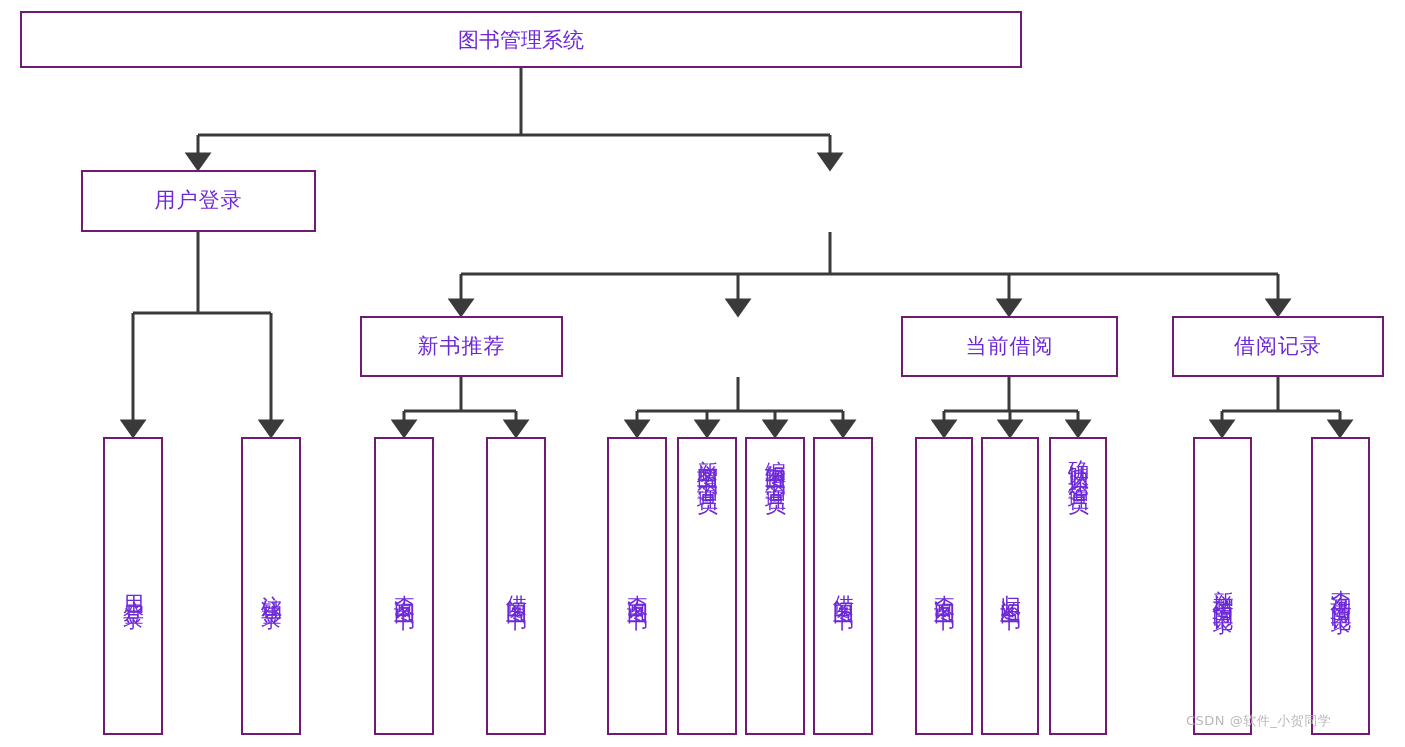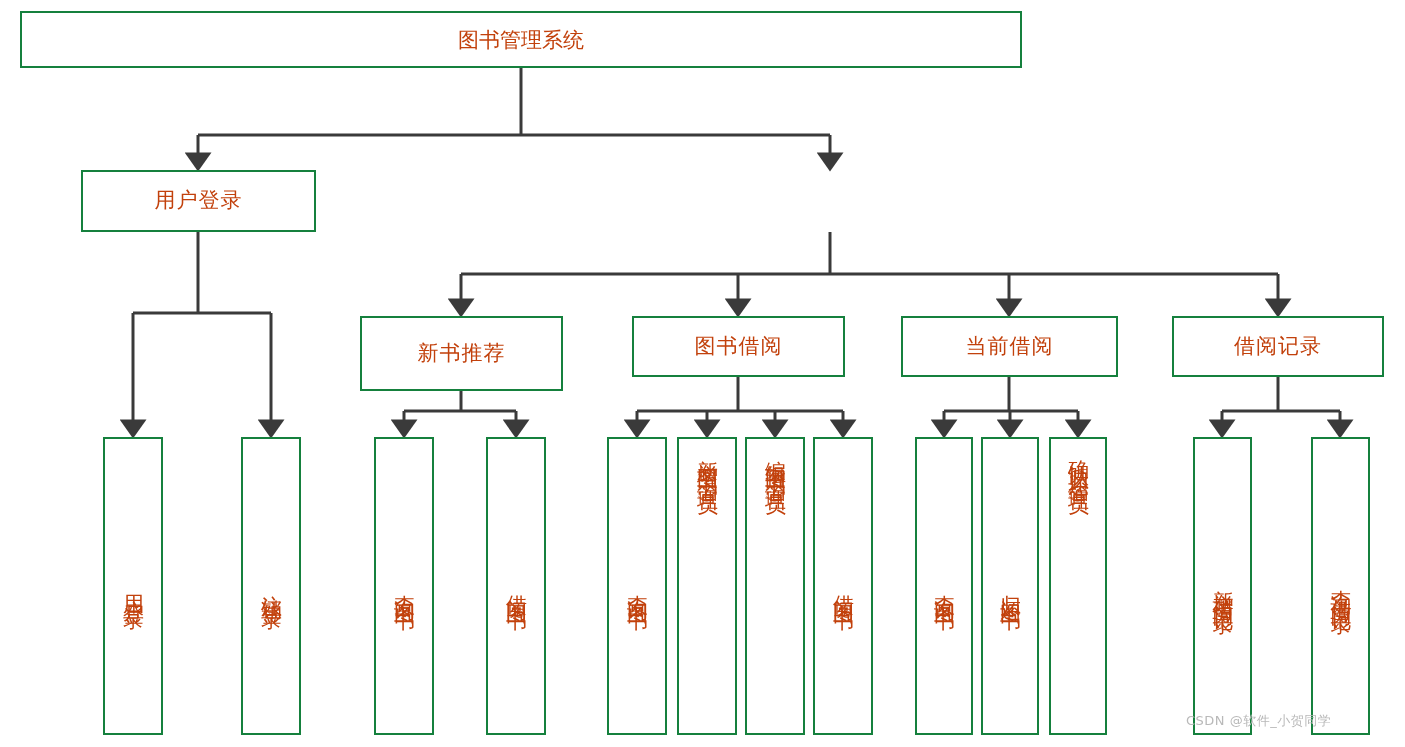--- a/index.html
+++ b/index.html
@@ -7,24 +7,24 @@
     width:1405px;height:747px;overflow:hidden;
     font-family:"DejaVu Sans","Liberation Sans",sans-serif;
     color:#1a1a1a;
   }
   #stage{position:relative;width:1405px;height:747px;background:#fff;}
   svg#wires{position:absolute;left:0;top:0;width:1405px;height:747px;}
   .node{
     position:absolute;
     box-sizing:border-box;
     background:#ffffff;
-    border:2px solid #15803d;
+    border:2px solid #701a75;
     display:flex;align-items:center;justify-content:center;
     text-align:center;
-    color:#c2410c;
+    color:#6d28d9;
   }
   .node.h{
     font-size:21px;
     letter-spacing:1px;
     line-height:1.2;
   }
   .node.root{font-size:21px;}
   .node.v{
     font-size:21px;
     writing-mode:vertical-rl;
@@ -103,25 +103,22 @@
   </svg>
 
   <div class="node root" style="left:20px;top:11px;width:1002px;height:57px;">
     <span>图书管理系统</span>
   </div>
 
   <div class="node h" style="left:81px;top:170px;width:235px;height:62px;">
     <span>用户登录</span>
   </div>
 
-  <div class="node h" style="left:360px;top:316px;width:203px;height:75px;">
+  <div class="node h" style="left:360px;top:316px;width:203px;height:61px;">
     <span>新书推荐</span>
-  </div>
-  <div class="node h" style="left:632px;top:316px;width:213px;height:61px;">
-    <span>图书借阅</span>
   </div>
   <div class="node h" style="left:901px;top:316px;width:217px;height:61px;">
     <span>当前借阅</span>
   </div>
   <div class="node h" style="left:1172px;top:316px;width:212px;height:61px;">
     <span>借阅记录</span>
   </div>
 
   <div class="node v mid" style="left:103px;top:437px;width:60px;height:298px;">
     <span>用户登录</span>

